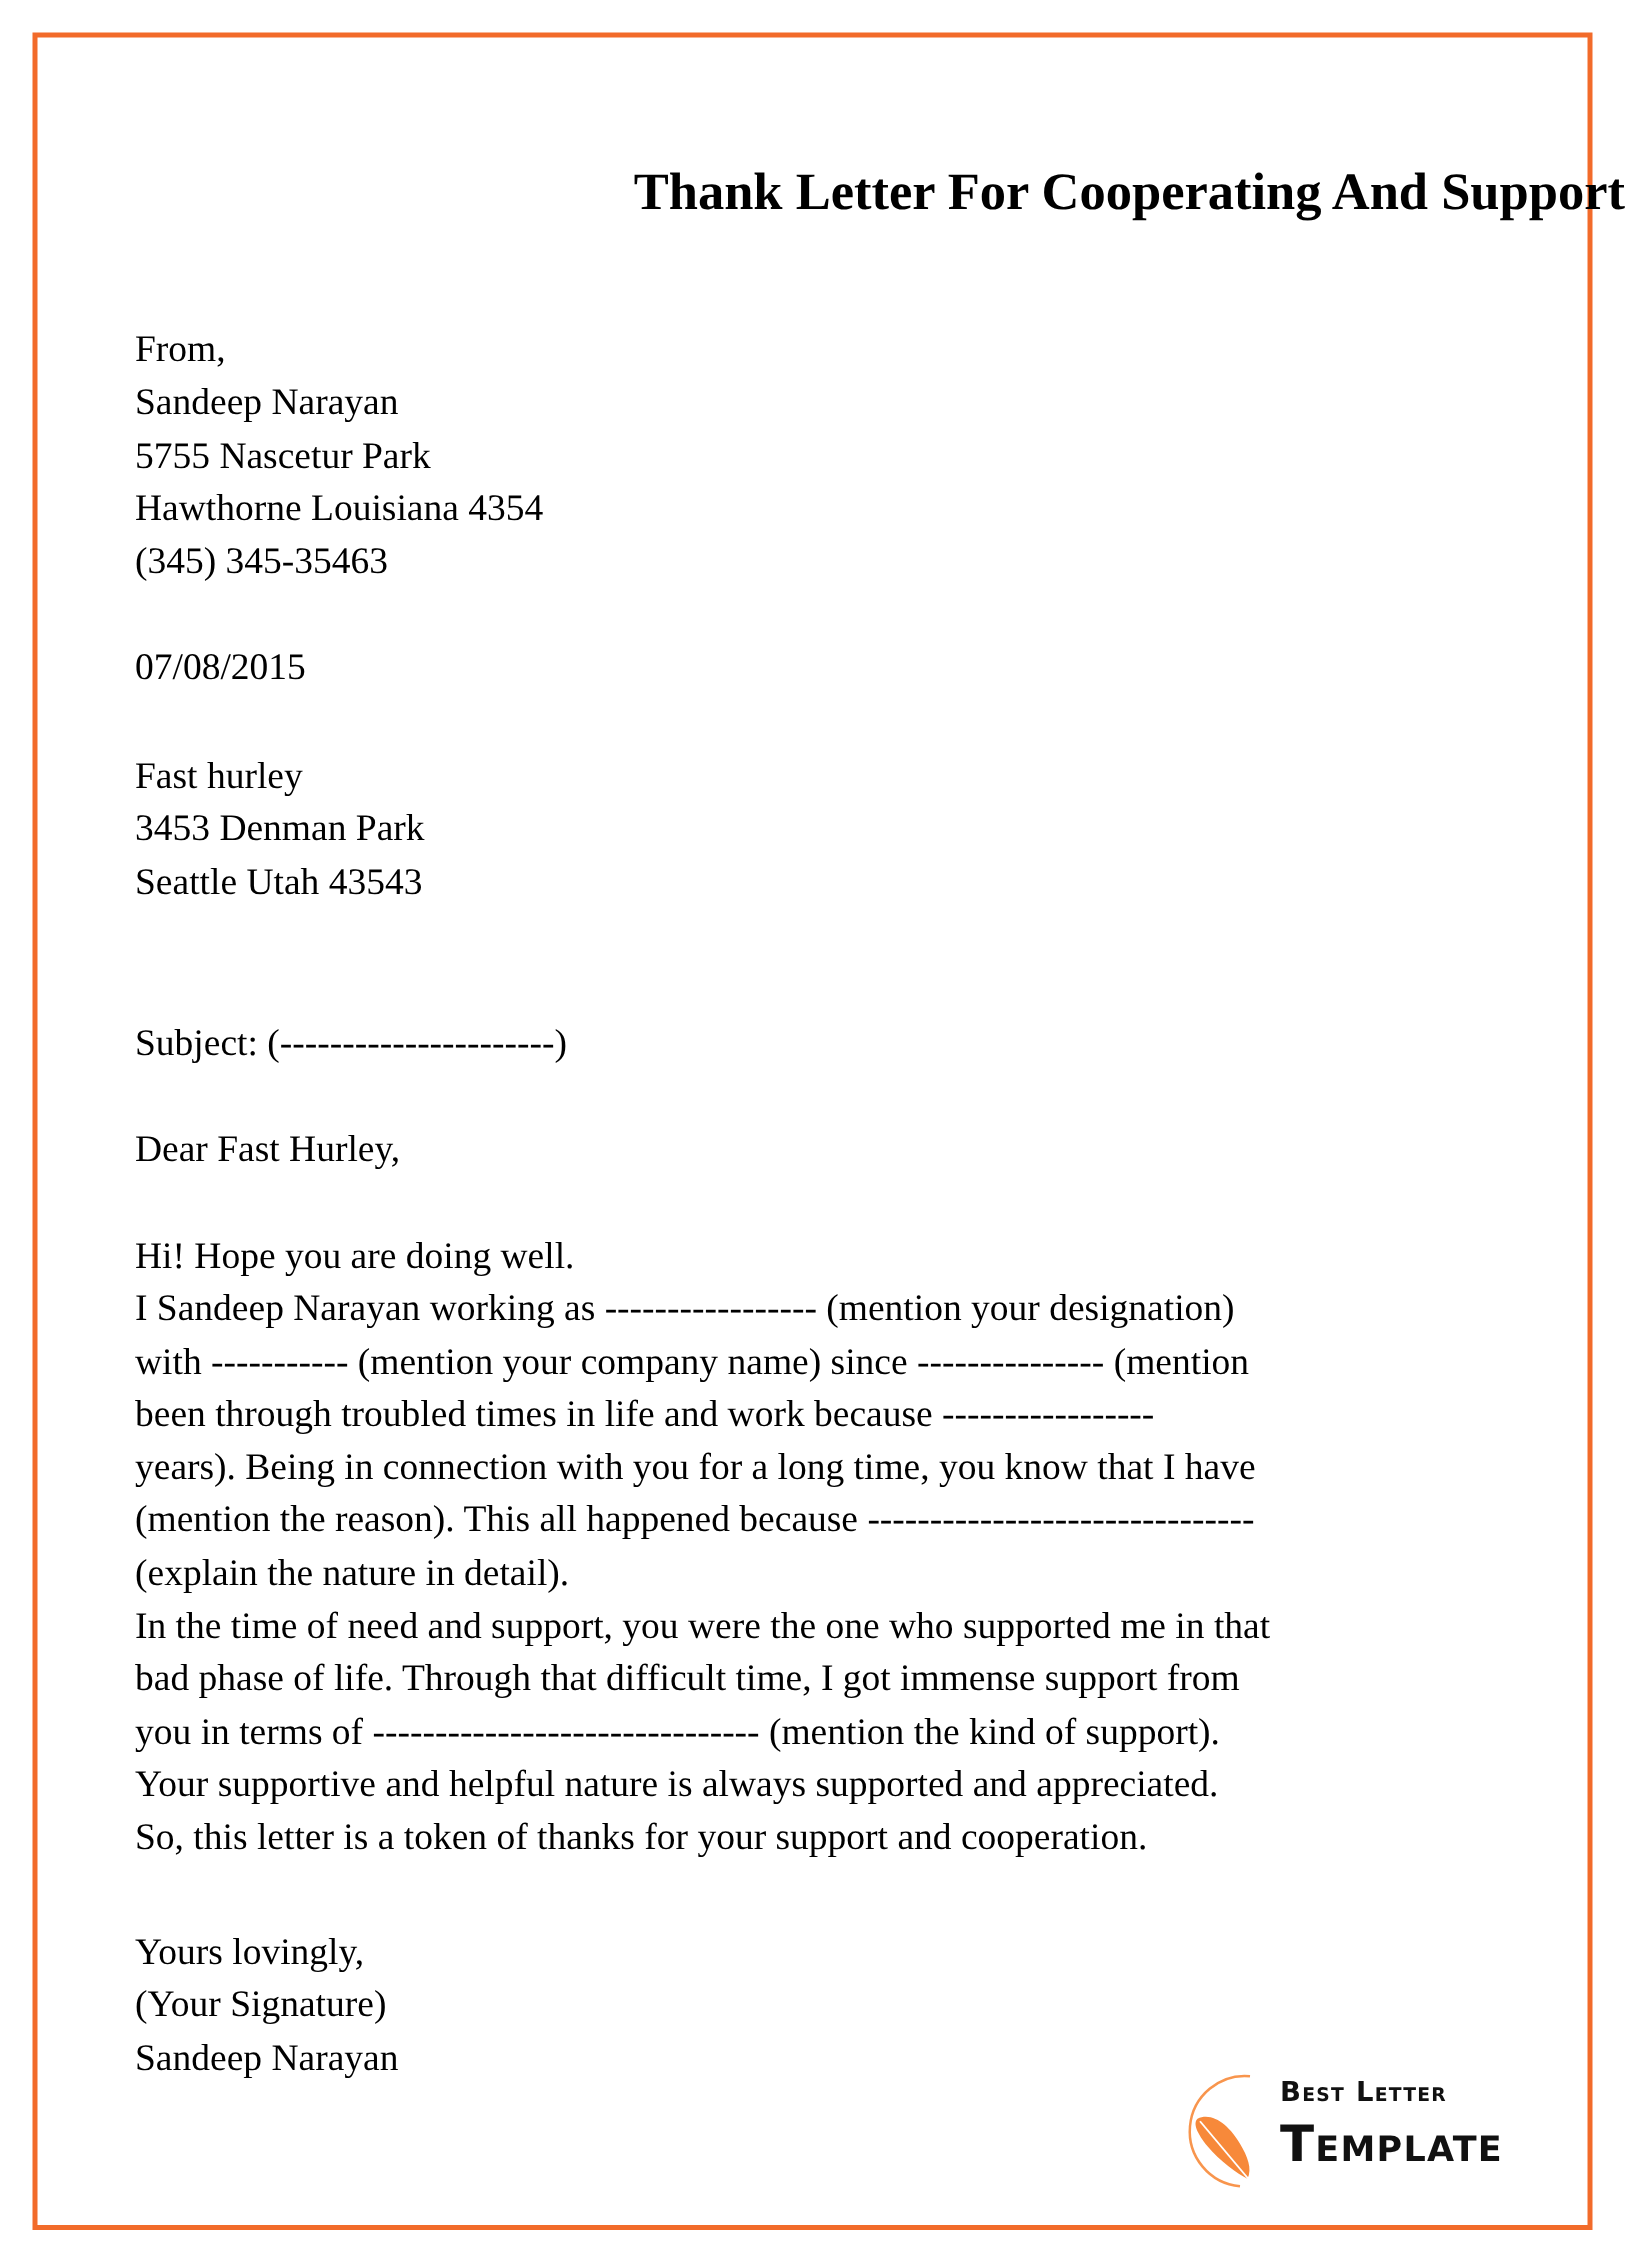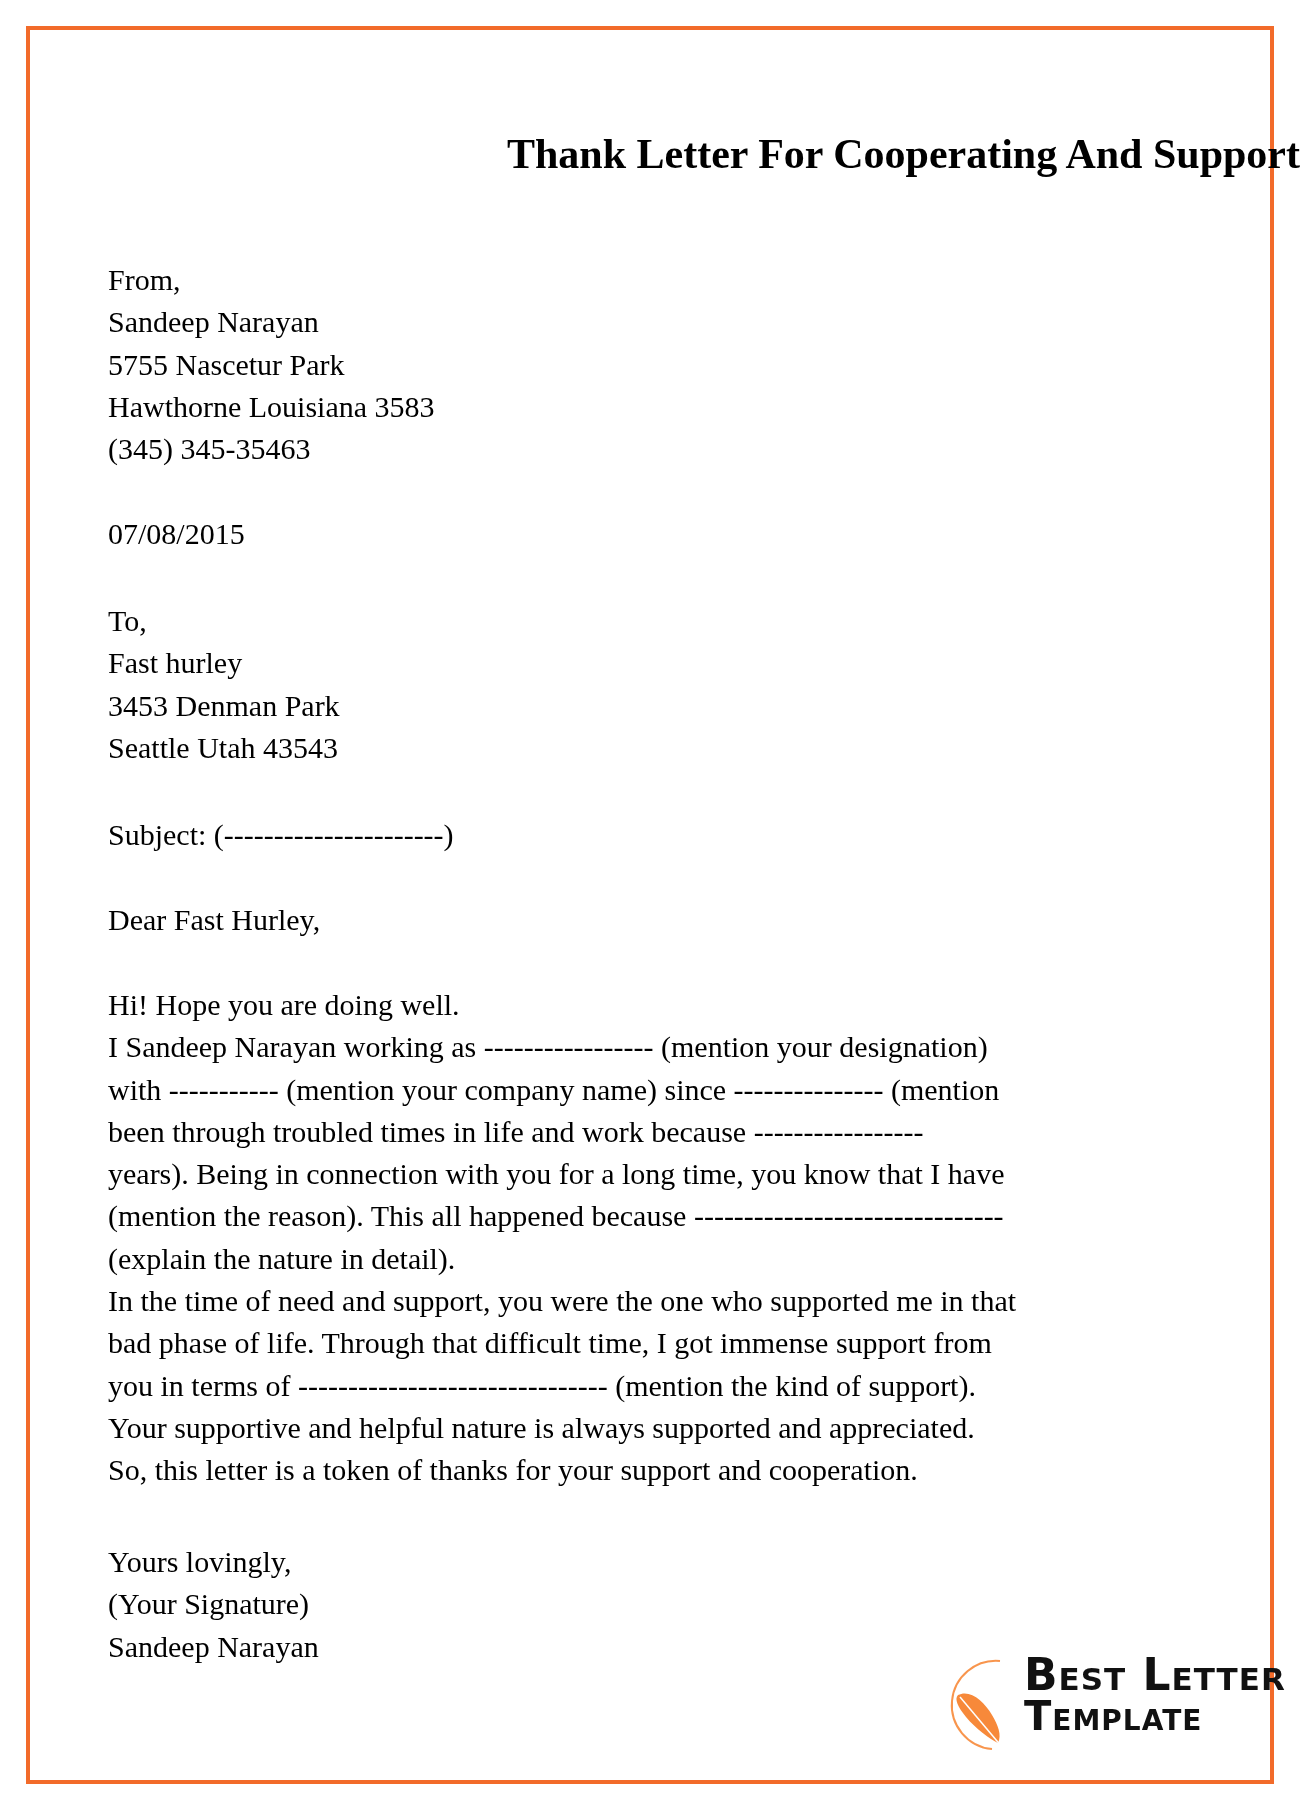--- a/index.html
+++ b/index.html
@@ -19,44 +19,43 @@
   }
   .line { display: block; white-space: nowrap; }
   .logo {
     position: absolute; left: 940px; top: 1655px; width: 280px; height: 100px;
   }
   .logo svg { position: absolute; left: 0; top: 0; }
   .logo-text {
     position: absolute; left: 84px; font-family: "DejaVu Sans", sans-serif; font-weight: bold;
     color: #111; font-variant: small-caps; letter-spacing: 1px; white-space: nowrap;
   }
-  .logo-line1 { top: 2px; font-size: 44px; line-height: 36px; }
+  .logo-line1 { top: 2px; font-size: 22px; line-height: 36px; }
   .logo-line2 { top: 40px; font-size: 40px; line-height: 42px; }
 </style>
 </head>
 <body>
 
 <div class="frame"></div>
 
 <h1 class="title">Thank Letter For Cooperating And Support</h1>
 
 <div class="text" style="top:259px">
   <span class="line">From,</span>
   <span class="line">Sandeep Narayan</span>
   <span class="line">5755 Nascetur Park</span>
-  <span class="line">Hawthorne Louisiana 3583</span>
+  <span class="line">Hawthorne Louisiana 4354</span>
   <span class="line">(345) 345-35463</span>
 </div>
 
 <div class="text" style="top:513px">
   <span class="line">07/08/2015</span>
 </div>
 
 <div class="text" style="top:600px">
-  <span class="line">To,</span>
   <span class="line">Fast hurley</span>
   <span class="line">3453 Denman Park</span>
   <span class="line">Seattle Utah 43543</span>
 </div>
 
 <div class="text" style="top:814px">
   <span class="line">Subject: (----------------------)</span>
 </div>
 
 <div class="text" style="top:899px">

